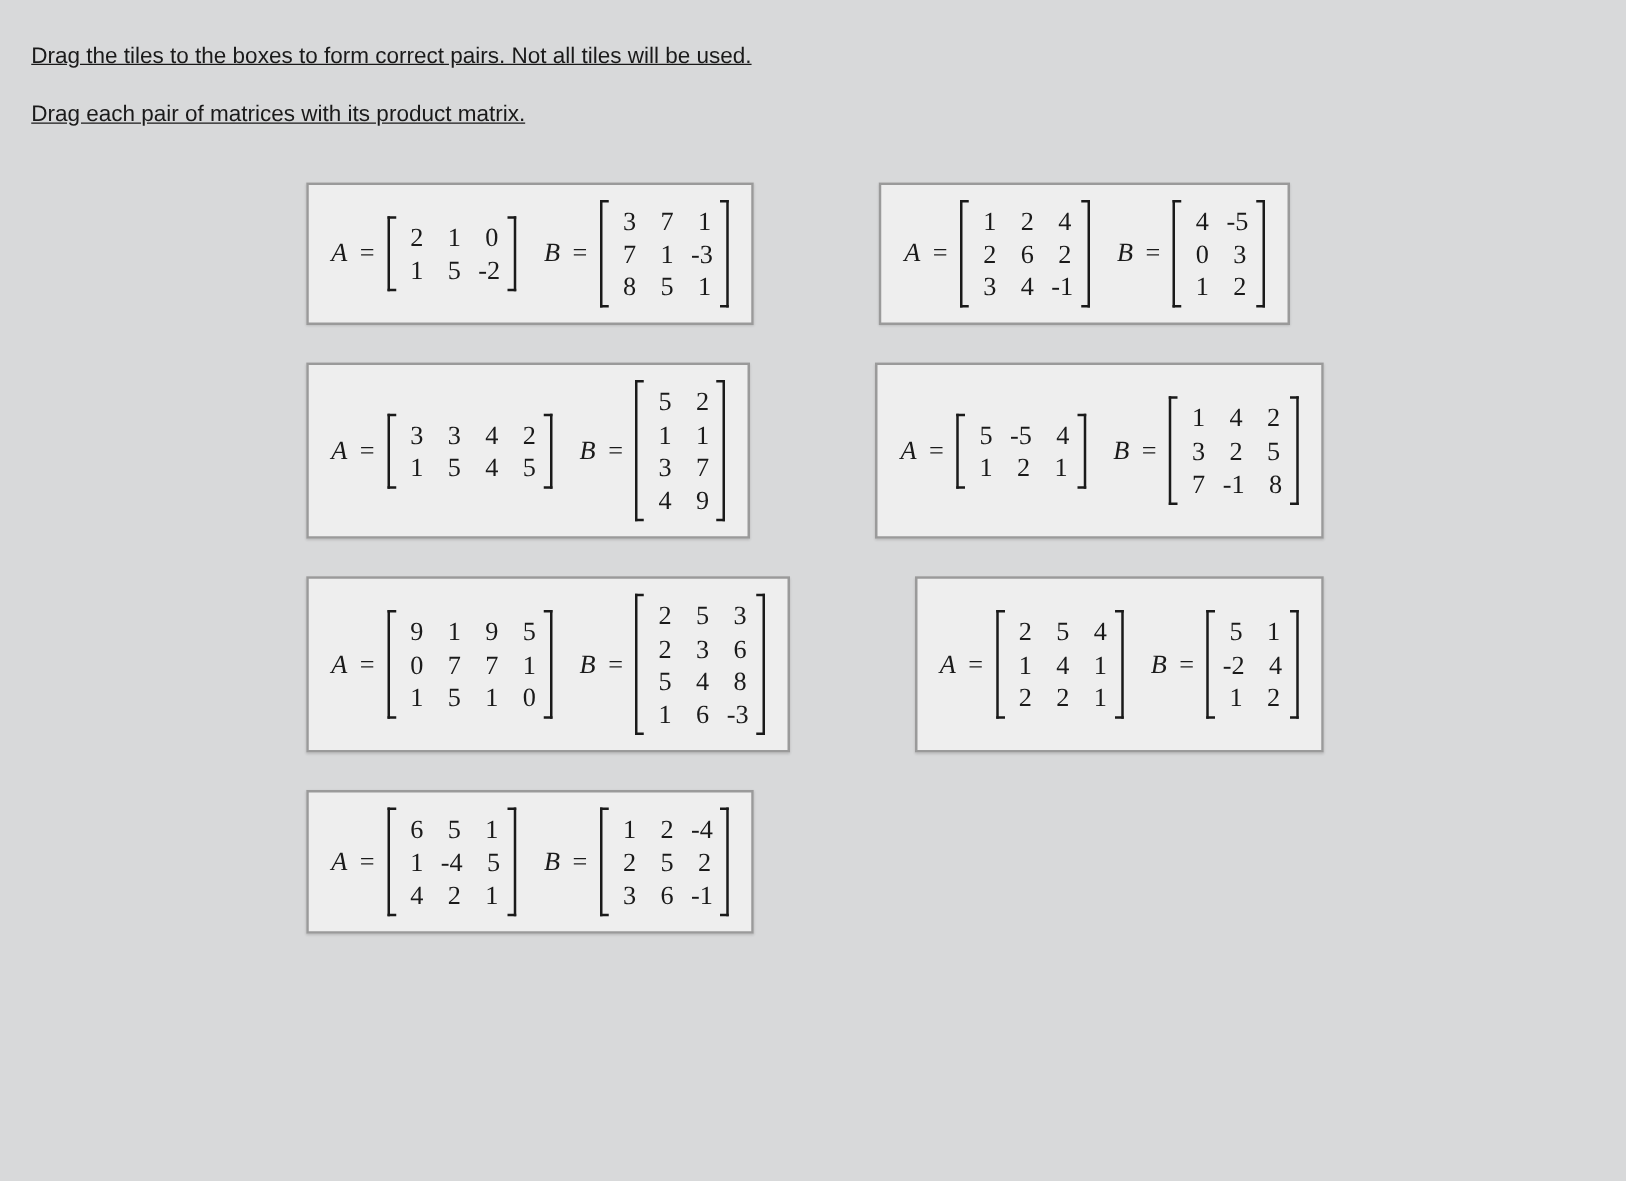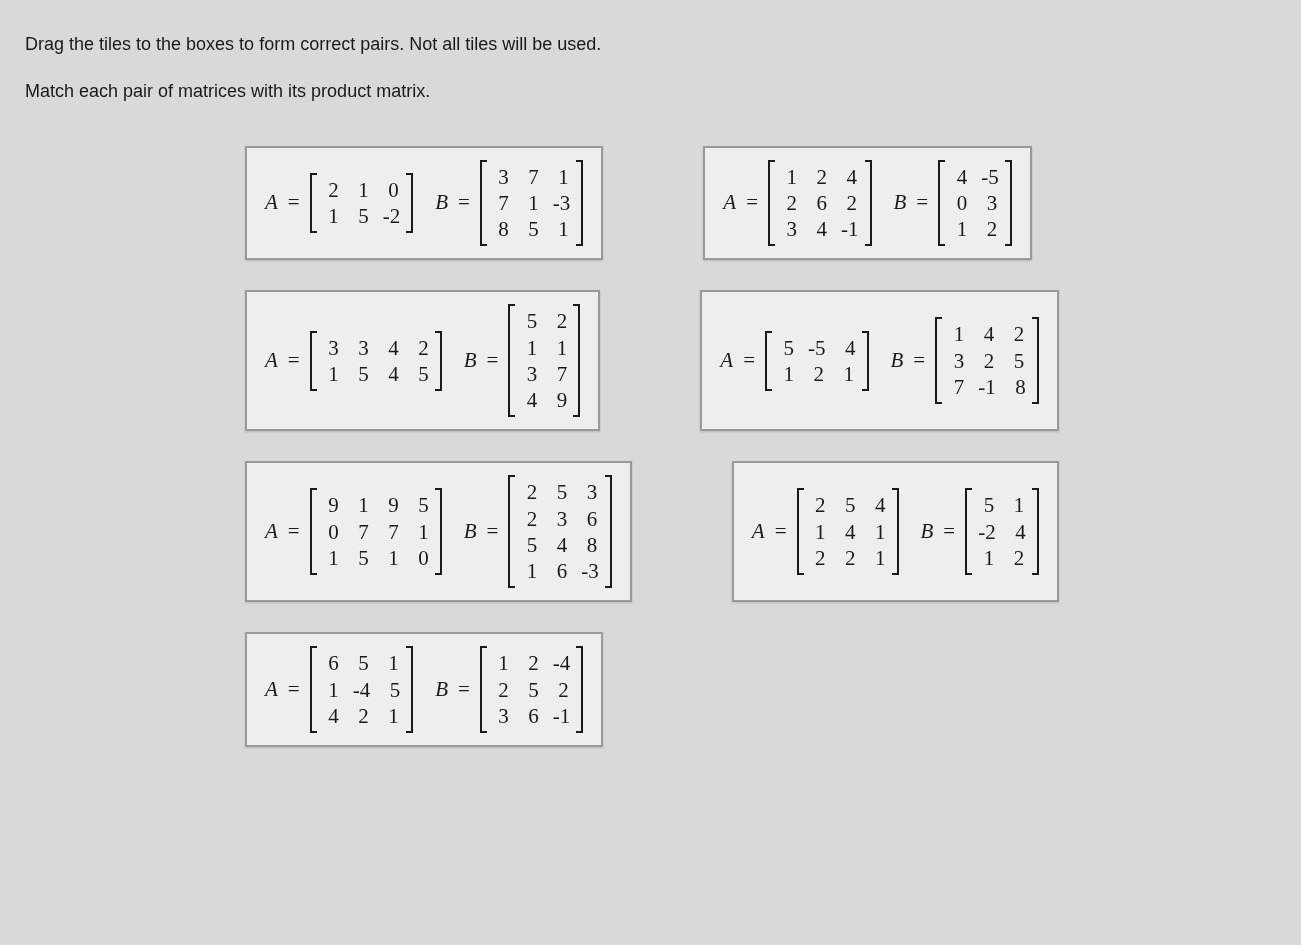--- a/index.html
+++ b/index.html
@@ -6,21 +6,21 @@
   body {
     margin: 0;
     padding: 30px 25px;
     background: #d8d9da;
     font-family: Arial, Helvetica, sans-serif;
     font-size: 18px;
     color: #1a1a1a;
     width: 1301px;
     height: 945px;
   }
-  .instructions { margin-bottom: 6px; line-height: 1.6; }
+  .instructions { margin-bottom: 6px; line-height: 1.6; text-decoration: underline; }
   .instructions p { margin: 0 0 18px 0; }
   .tile {
     background: #eeeeee;
     border: 2px solid #9a9a9a;
     padding: 12px 18px;
     display: inline-flex;
     align-items: center;
     justify-content: center;
     font-family: "Times New Roman", Times, serif;
     font-size: 21px;
@@ -56,21 +56,21 @@
     min-width: 16px;
     text-align: right;
     white-space: nowrap;
   }
 </style>
 </head>
 <body>
 
 <div class="instructions">
   <p>Drag the tiles to the boxes to form correct pairs. Not all tiles will be used.</p>
-  <p>Match each pair of matrices with its product matrix.</p>
+  <p>Drag each pair of matrices with its product matrix.</p>
 </div>
 
 <div class="" id="tiles-container" style="display: flex; flex-direction: column; gap: 30px; margin-left: 220px; margin-top: 40px;">
     <div style="display: flex; gap: 100px;">
       <div class="tile">
         <span class="eqpair">
           <span class="eqlabel">A</span>
           <span class="eq">=</span>
           <span class="matrix">
             <span class="bracket-l"></span>

